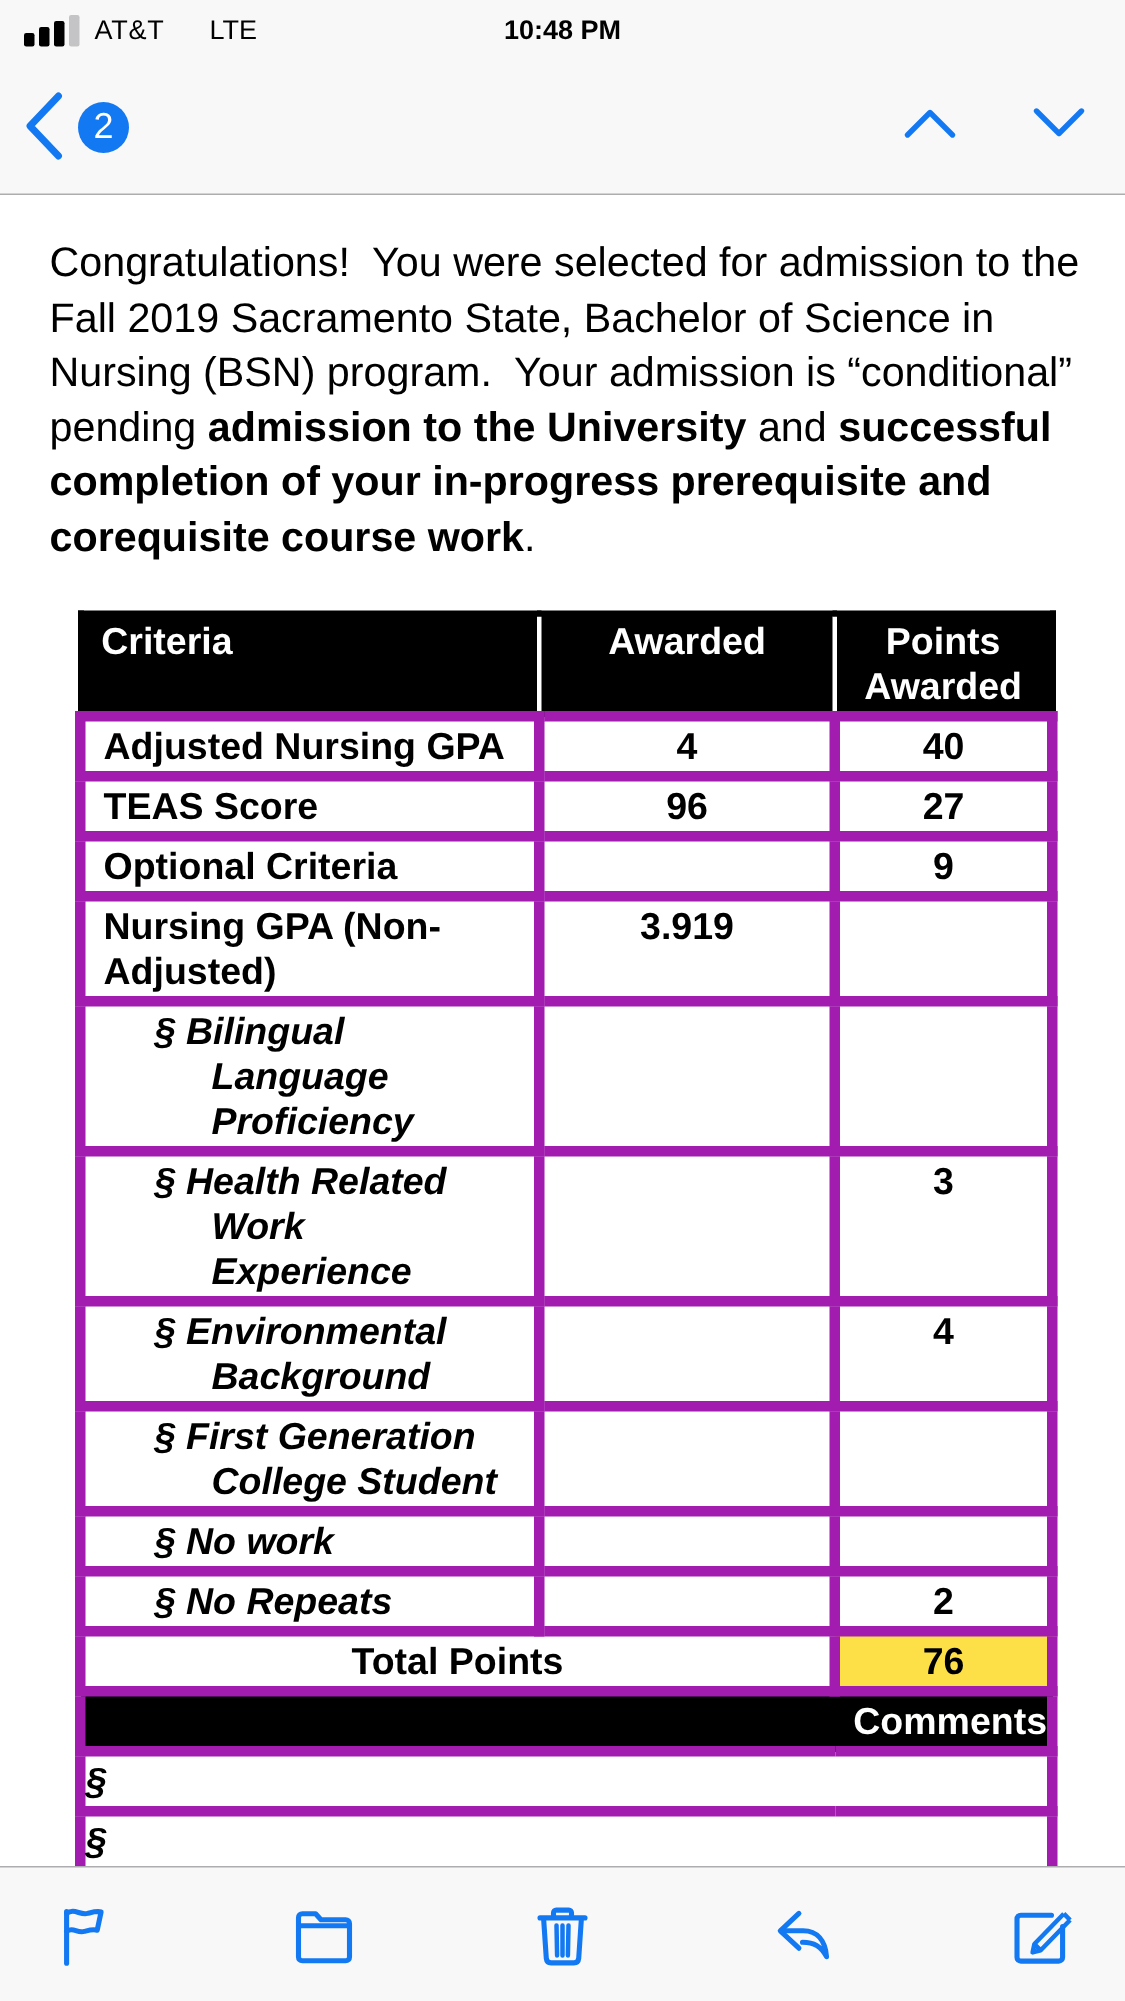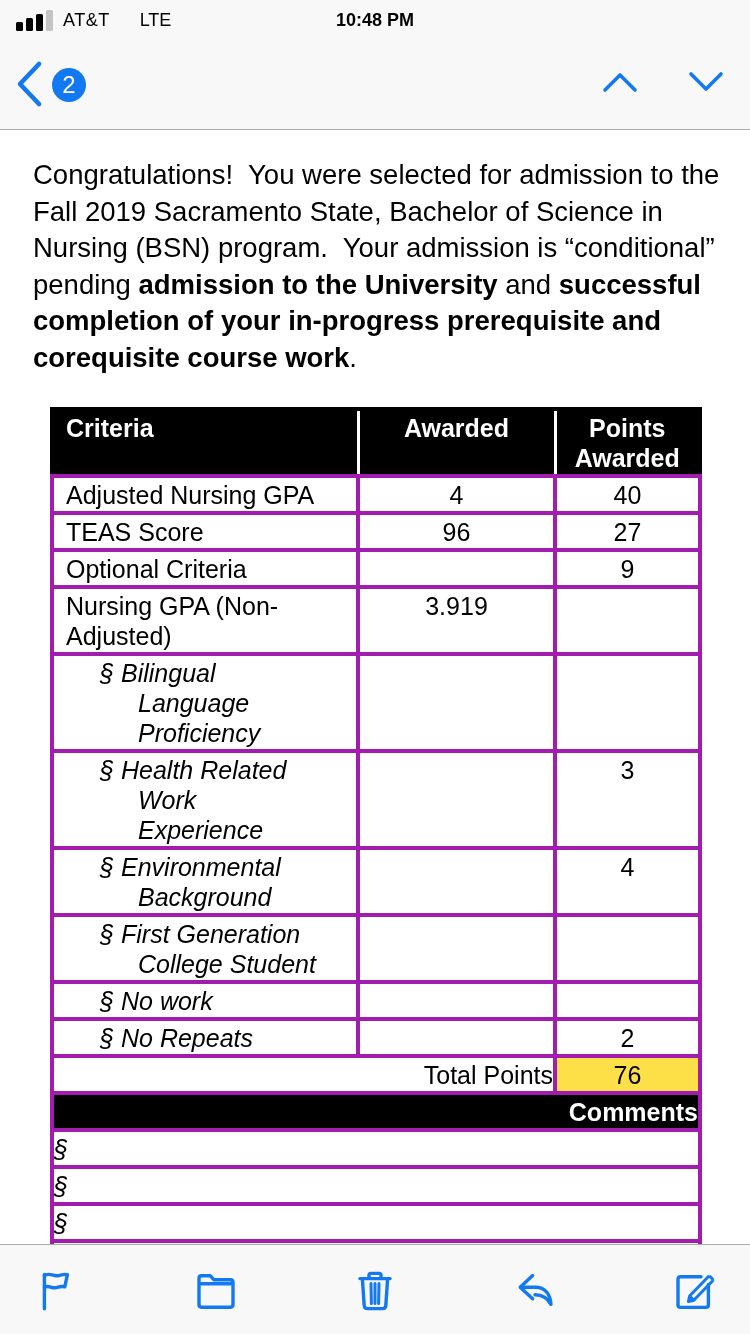--- a/index.html
+++ b/index.html
@@ -34,27 +34,27 @@
     white-space:pre-wrap;}
   .para .bold{font-weight:bold;}
 
   
   .tablewrap{margin:31px 0 0 50px;}
   table.criteria{border-collapse:collapse;table-layout:fixed;width:648px;
     border:4px solid #000;font-size:25px;color:#000;}
   table.criteria th{background:#000;color:#fff;border:3px solid #fff;font-weight:bold;
     vertical-align:top;padding:2px 0 1px;line-height:30px;white-space:pre-line;text-align:center;}
   table.criteria th.h-criteria{text-align:left;padding-left:12px;}
-  table.criteria td{border:4px solid #a21caf;vertical-align:top;padding:2px 0 1px;line-height:30px;}
+  table.criteria td{border:7px solid #a21caf;vertical-align:top;padding:2px 0 1px;line-height:30px;font-weight:bold;}
   td.crit{position:relative;text-align:left;}
   .crit-plain{padding-left:12px;white-space:pre-line;}
   .crit-bullet{position:absolute;left:46px;top:2px;font-style:italic;}
   .crit-bullet-text{margin-left:84px;text-indent:-17px;font-style:italic;white-space:pre-line;}
   td.center{text-align:center;}
-  td.total-label{text-align:right;padding-right:12px;}
+  td.total-label{text-align:center;padding-right:12px;}
   td.total-val{background:#fde047;text-align:center;}
   td.comments-head{background:#000;color:#fff;font-weight:bold;text-align:right;
     border:2px solid #000;}
   td.comment-cell{padding-left:46px;font-style:italic;height:30px;}
 
   
   .toolbar{position:absolute;left:0;right:0;bottom:0;height:90px;background:#f8f8f8;
     border-top:1px solid #adadaf;display:flex;align-items:center;
     justify-content:space-between;padding:0 26px;box-sizing:border-box;}
   .tool-btn{display:flex;align-items:center;justify-content:center;width:60px;height:60px;}

